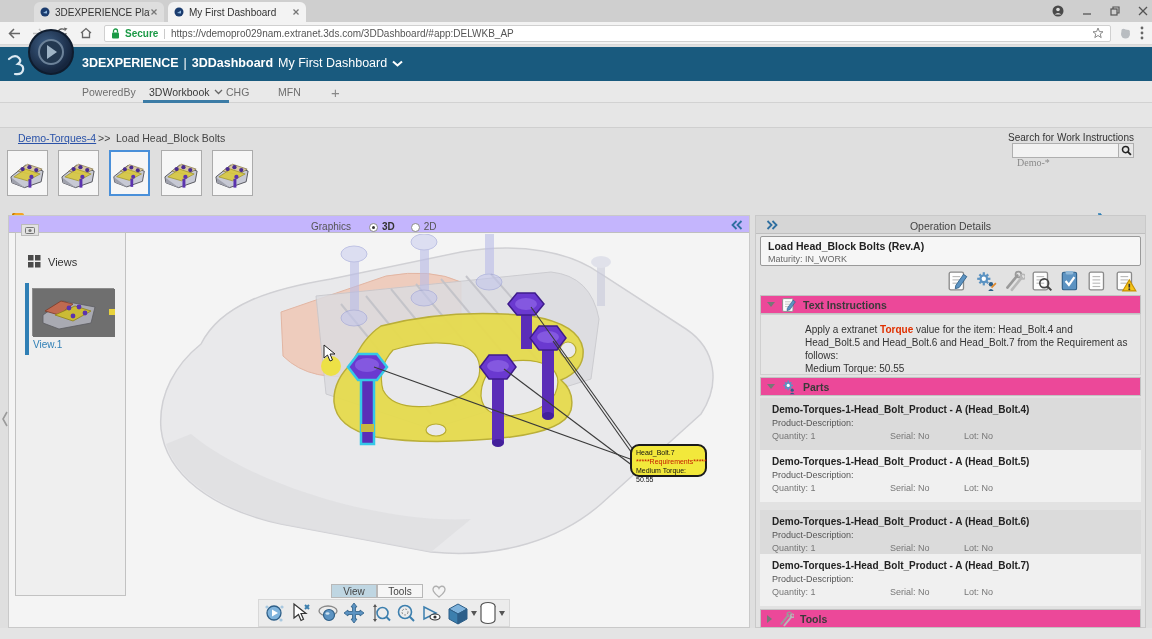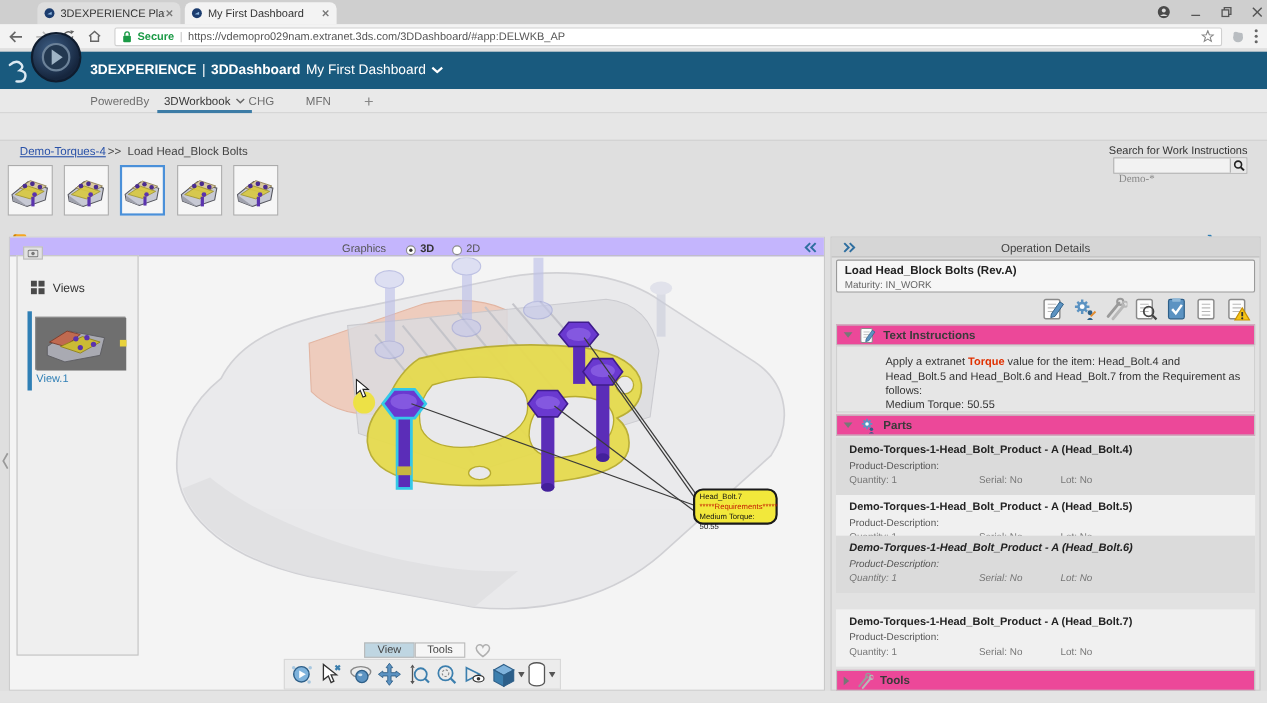--- a/index.html
+++ b/index.html
@@ -639,21 +639,21 @@
   </div>
   <div class="pcard w" style="top:234px;">
     <div class="nm">Demo-Torques-1-Head_Bolt_Product - A (Head_Bolt.5)</div>
     <div class="ds">Product-Description:</div>
     <div class="row">
         <span>Quantity: 1</span>
         <span>Serial: No</span>
         <span>Lot: No</span>
       </div>
   </div>
-  <div class="pcard g" style="top:271px;font-style:italic;">
+  <div class="pcard g" style="top:294px;">
     <div class="nm">Demo-Torques-1-Head_Bolt_Product - A (Head_Bolt.6)</div>
     <div class="ds">Product-Description:</div>
     <div class="row">
         <span>Quantity: 1</span>
         <span>Serial: No</span>
         <span>Lot: No</span>
       </div>
   </div>
   <div class="pcard w" style="top:338px;">
     <div class="nm">Demo-Torques-1-Head_Bolt_Product - A (Head_Bolt.7)</div>

